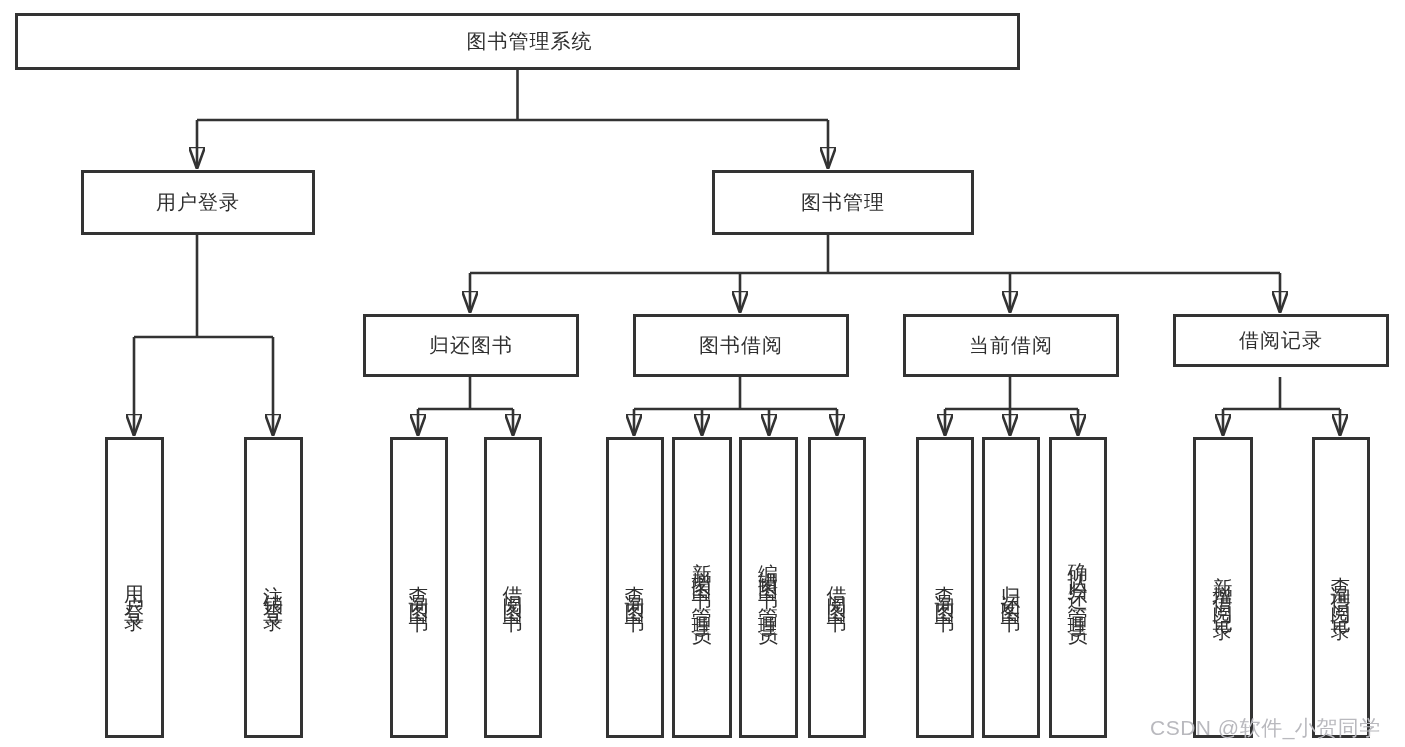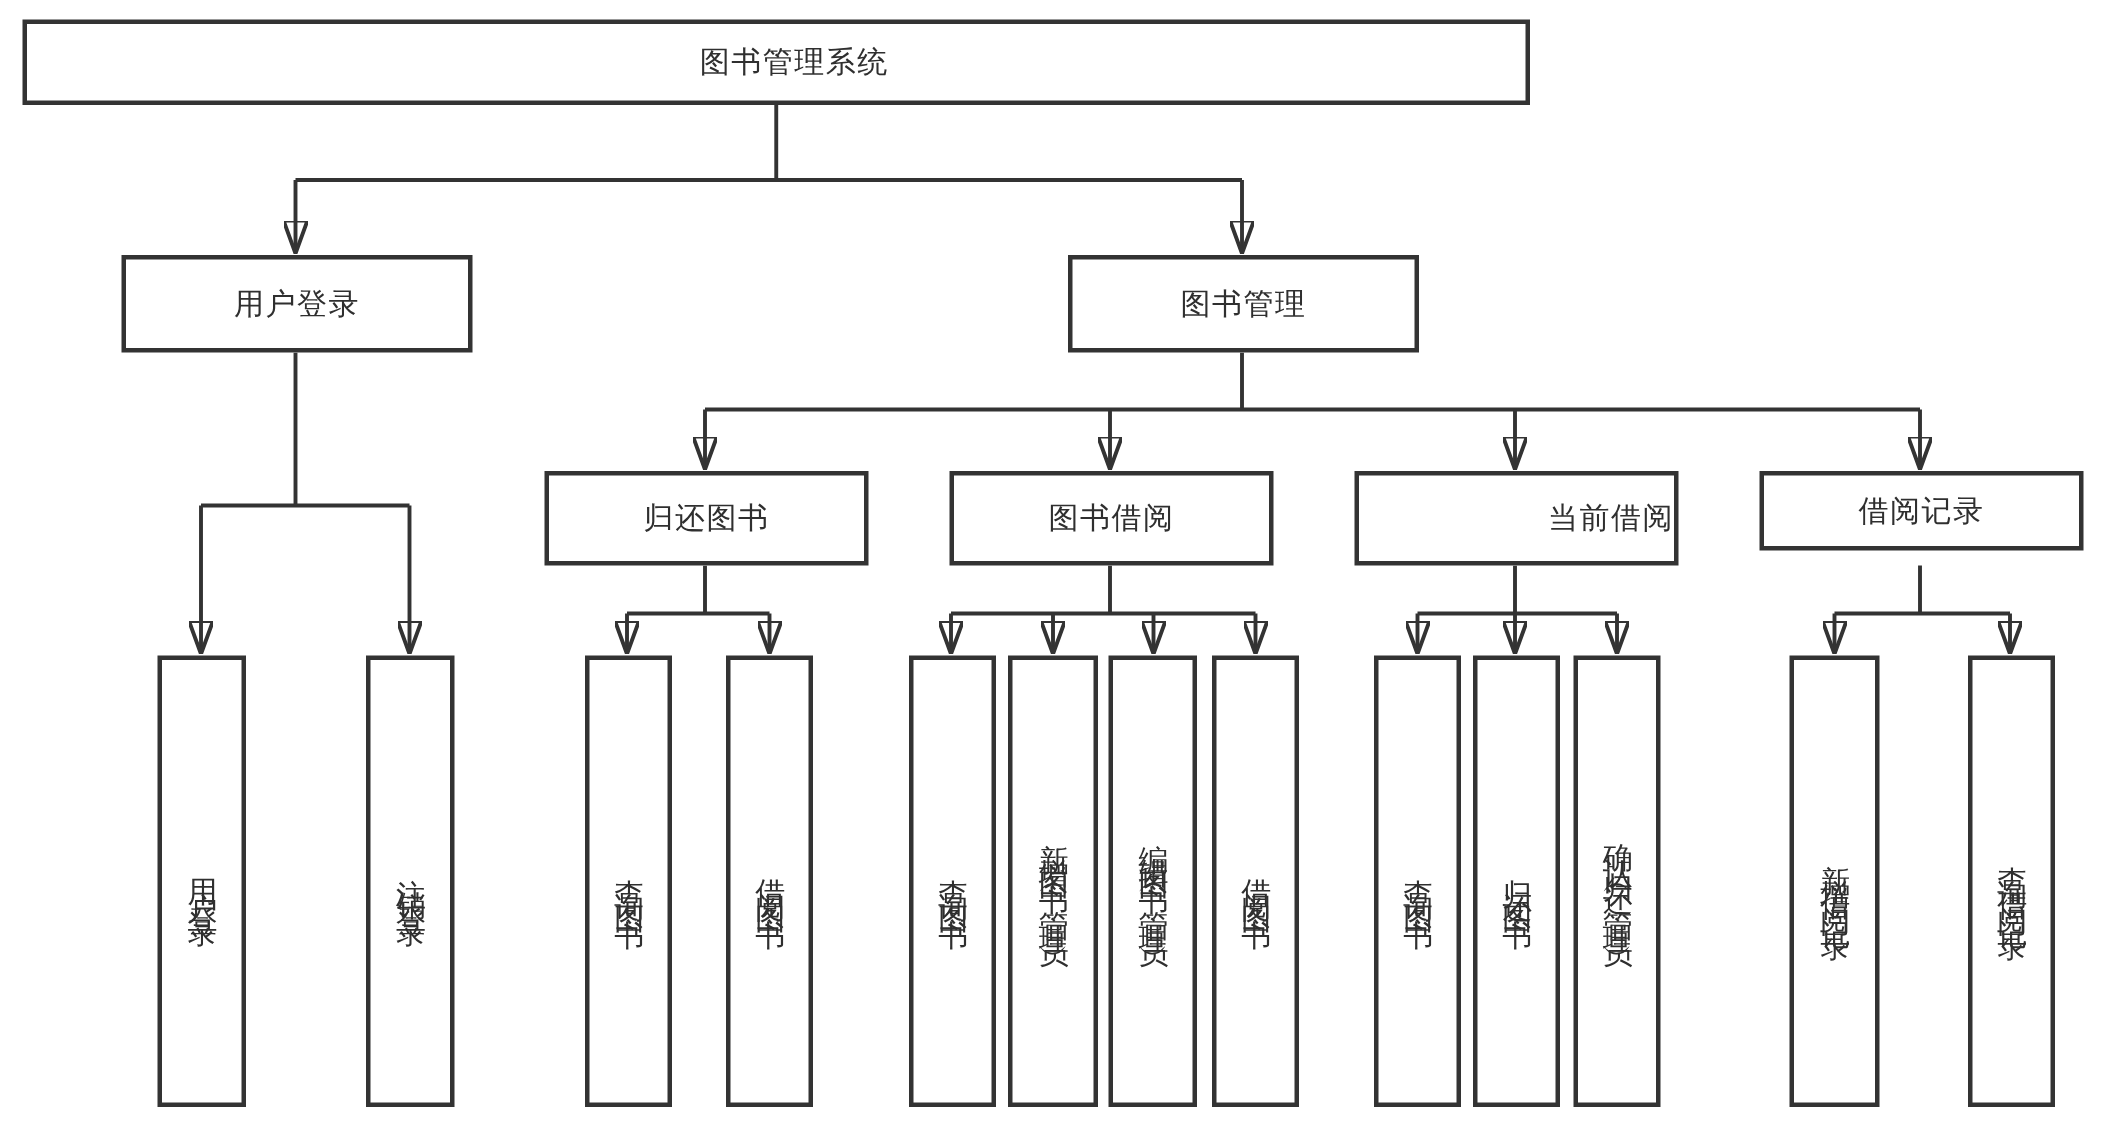--- a/index.html
+++ b/index.html
@@ -40,24 +40,24 @@
   }
   .vnode{
     writing-mode:vertical-rl;
     text-orientation:mixed;
     letter-spacing:9px;
     line-height:1;
   }
   
   .n-root{left:15px;top:13px;width:1005px;height:57px;padding-left:24px;}
   .n-login{left:81px;top:170px;width:234px;height:65px;}
-  .n-mgmt{left:712px;top:170px;width:234px;height:65px;}
+  .n-mgmt{left:712px;top:170px;width:262px;height:65px;}
   .n-rec{left:363px;top:314px;width:216px;height:63px;}
   .n-borrow{left:633px;top:314px;width:216px;height:63px;}
-  .n-cur{left:903px;top:314px;width:216px;height:63px;justify-content:flex-end;}
+  .n-cur{left:903px;top:314px;width:216px;height:63px;}
   .n-hist{left:1173px;top:314px;width:216px;height:53px;}
   .leaf{top:437px;height:301px;}
   .n-a1{left:105px;width:59px;}
   .n-a2{left:244px;width:59px;}
   .n-b1{left:390px;width:58px;}
   .n-b2{left:484px;width:58px;}
   .n-c1{left:606px;width:58px;}
   .n-c2{left:672px;width:60px;}
   .n-c3{left:739px;width:59px;}
   .n-c4{left:808px;width:58px;}
@@ -204,14 +204,17 @@
     <span>确认归还（管理员）</span>
   </div>
 
   <div class="node vnode leaf n-e1">
     <span>新增借阅记录</span>
   </div>
   <div class="node vnode leaf n-e2">
     <span>查询借阅记录</span>
   </div>
 
+  <div class="watermark">
+    <span>CSDN @软件_小贺同学</span>
+  </div>
 
 </div>
 
 </body></html>

